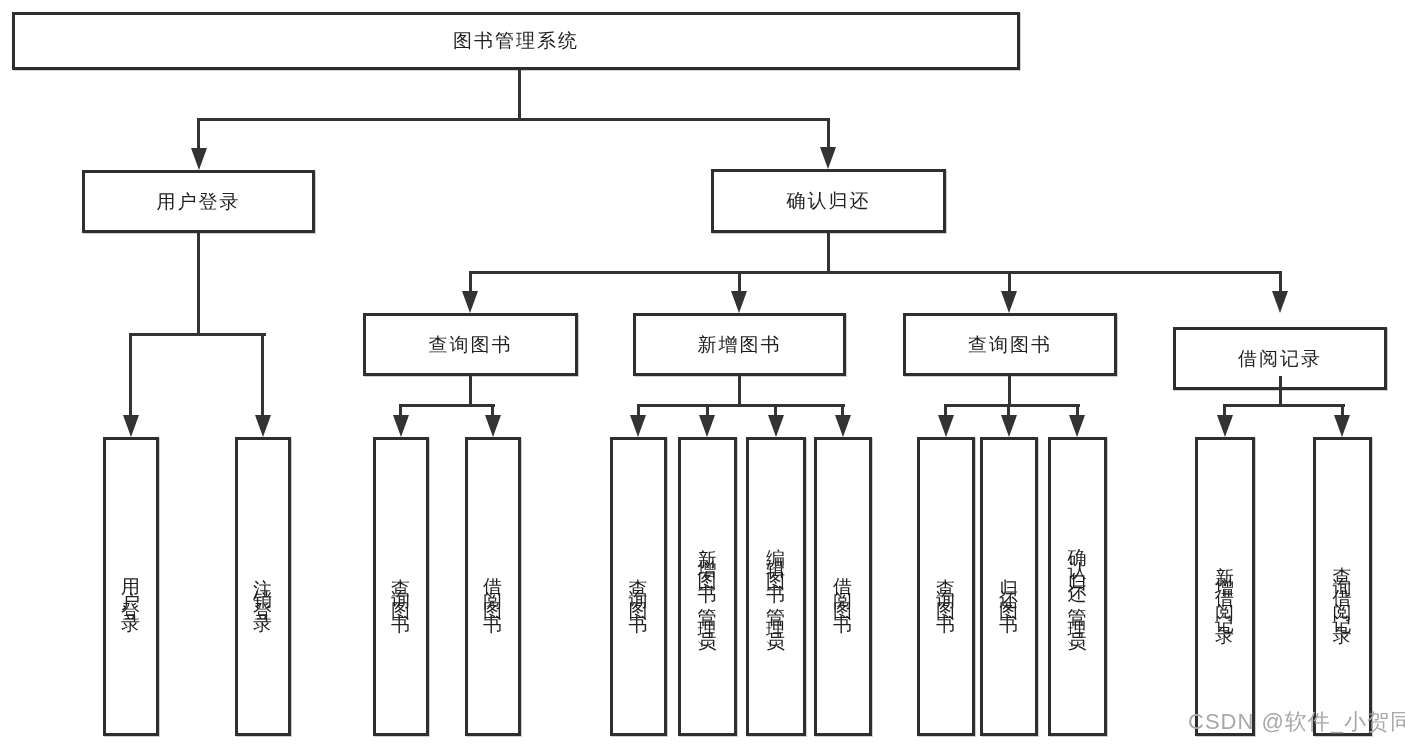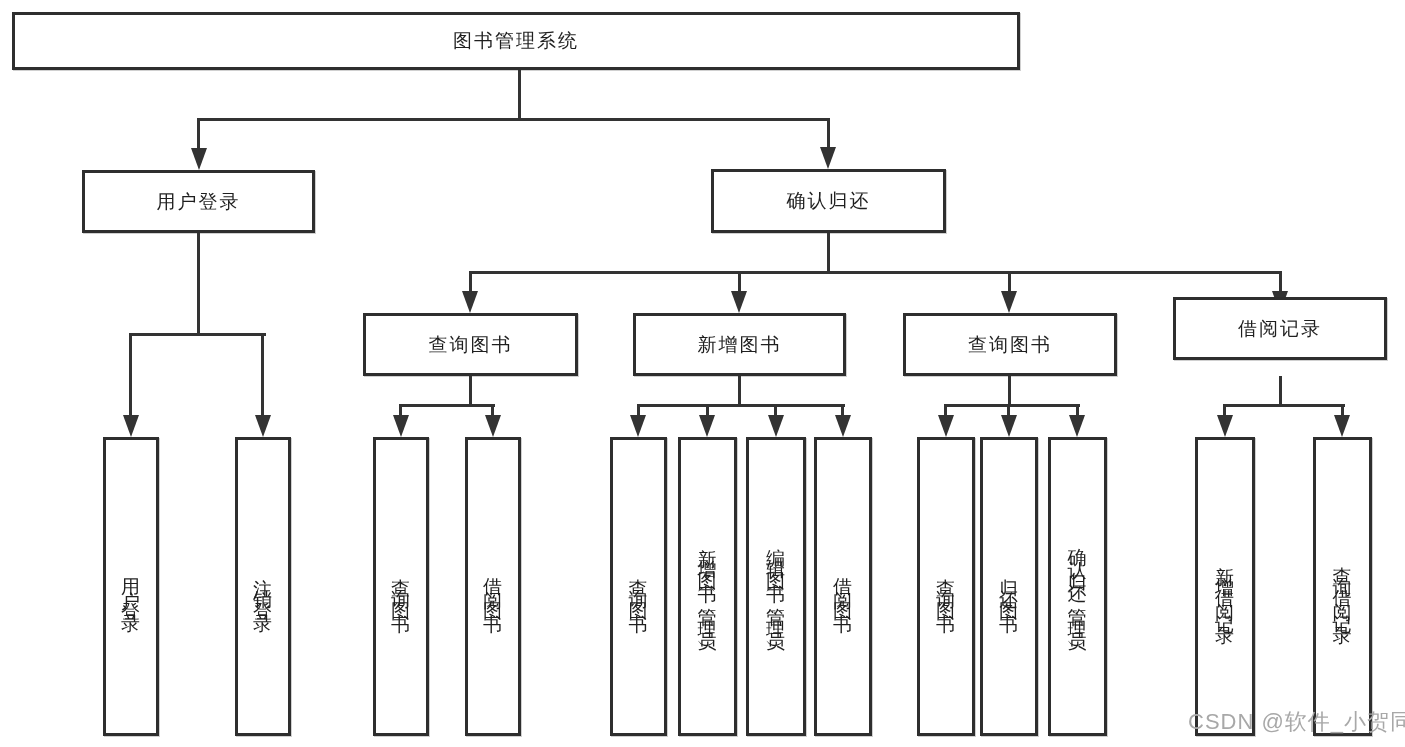--- a/index.html
+++ b/index.html
@@ -109,21 +109,21 @@
 
   <div class="box" style="left:363px;top:313px;width:215px;height:63px">
     <span>查询图书</span>
   </div>
   <div class="box" style="left:633px;top:313px;width:213px;height:63px">
     <span>新增图书</span>
   </div>
   <div class="box" style="left:903px;top:313px;width:214px;height:63px">
     <span>查询图书</span>
   </div>
-  <div class="box" style="left:1173px;top:297px;width:214px;height:63px">
+  <div class="box" style="left:1173px;top:327px;width:214px;height:63px">
     <span>借阅记录</span>
   </div>
 
   <div class="vline" style="left:469px;top:376px;height:30px"></div>
   <div class="hline" style="left:399px;top:404px;width:96px"></div>
   <div class="vline" style="left:399px;top:404px;height:13px"></div>
   <div class="arrow" style="left:393px;top:415px"></div>
   <div class="vline" style="left:491px;top:404px;height:13px"></div>
   <div class="arrow" style="left:485px;top:415px"></div>
 

